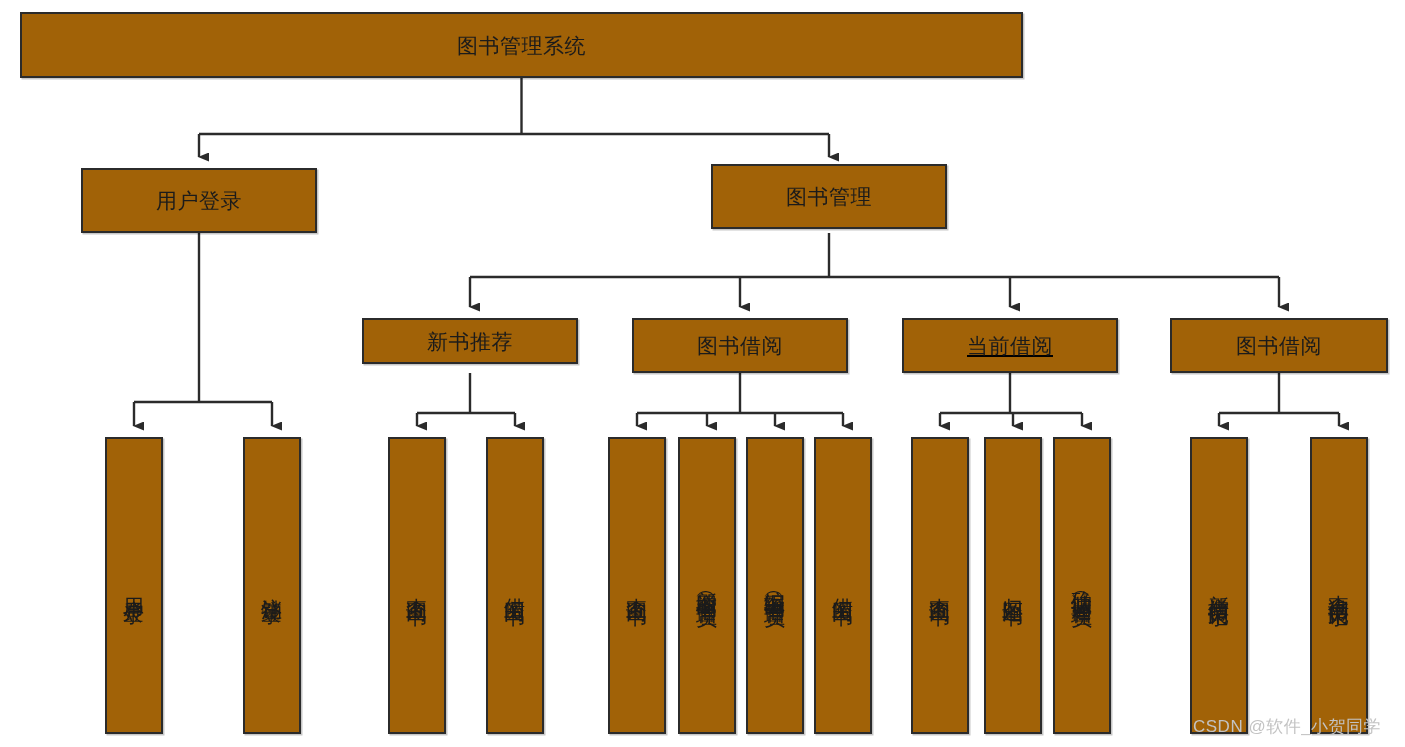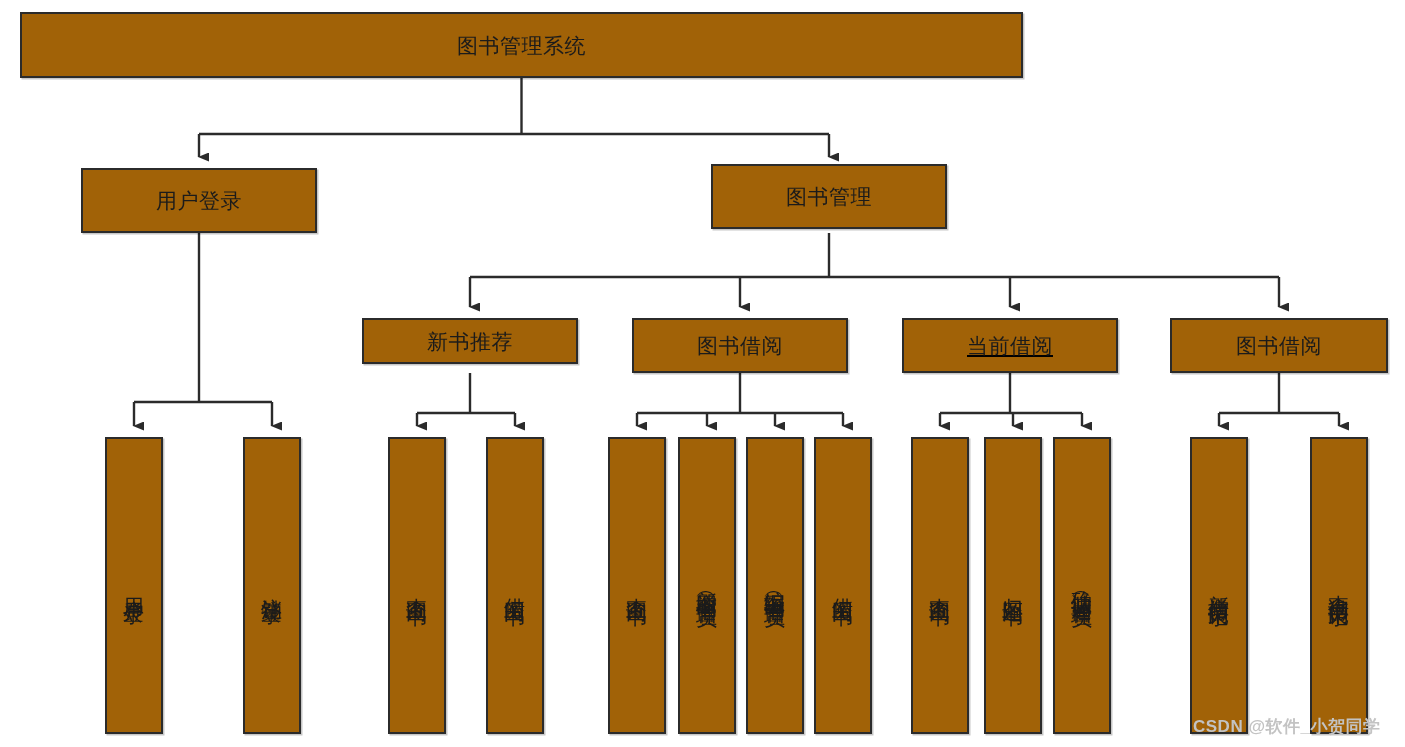--- a/index.html
+++ b/index.html
@@ -168,14 +168,14 @@
         <span class="node-label-v">确认归还（管理员）</span>
       </div>
       <div class="node-box vertical" style="left: 1190px; top: 437px; width: 58px; height: 297px;">
         <span class="node-label-v">新增借阅记录</span>
       </div>
       <div class="node-box vertical" style="left: 1310px; top: 437px; width: 58px; height: 297px;">
         <span class="node-label-v">查询借阅记录</span>
       </div>
     </div>
 
-  <div class="watermark" style="left: 1193px; top: 715px; font-weight: bold;">CSDN @软件_小贺同学</div>
+  <div class="watermark" style="left: 1193px; top: 715px;">CSDN @软件_小贺同学</div>
 </div>
 
 </body></html>

